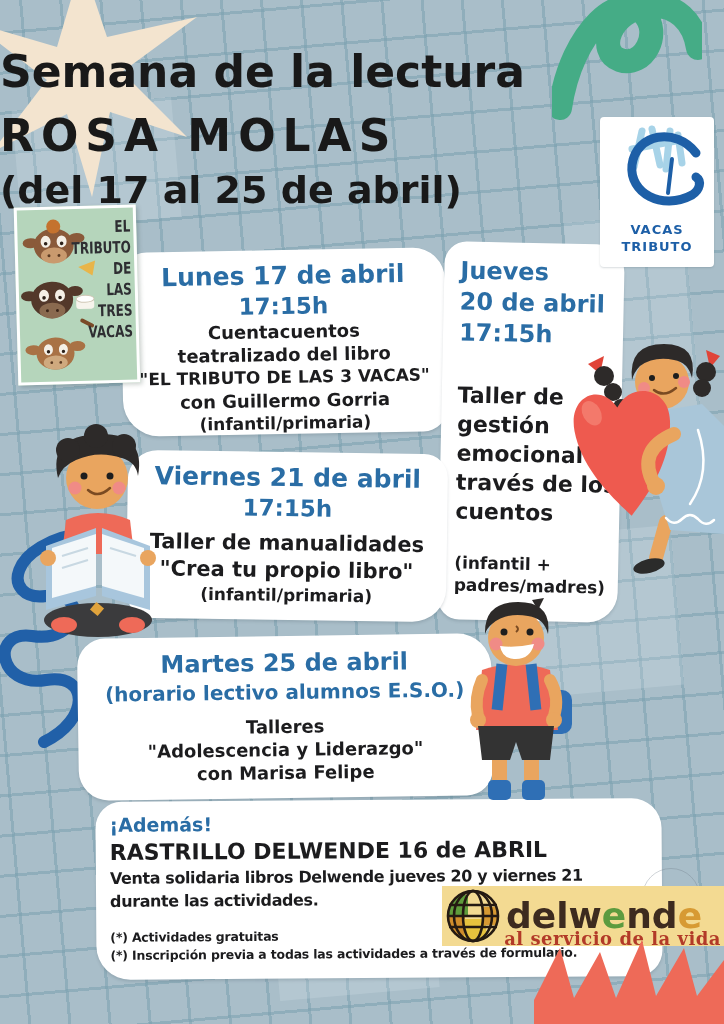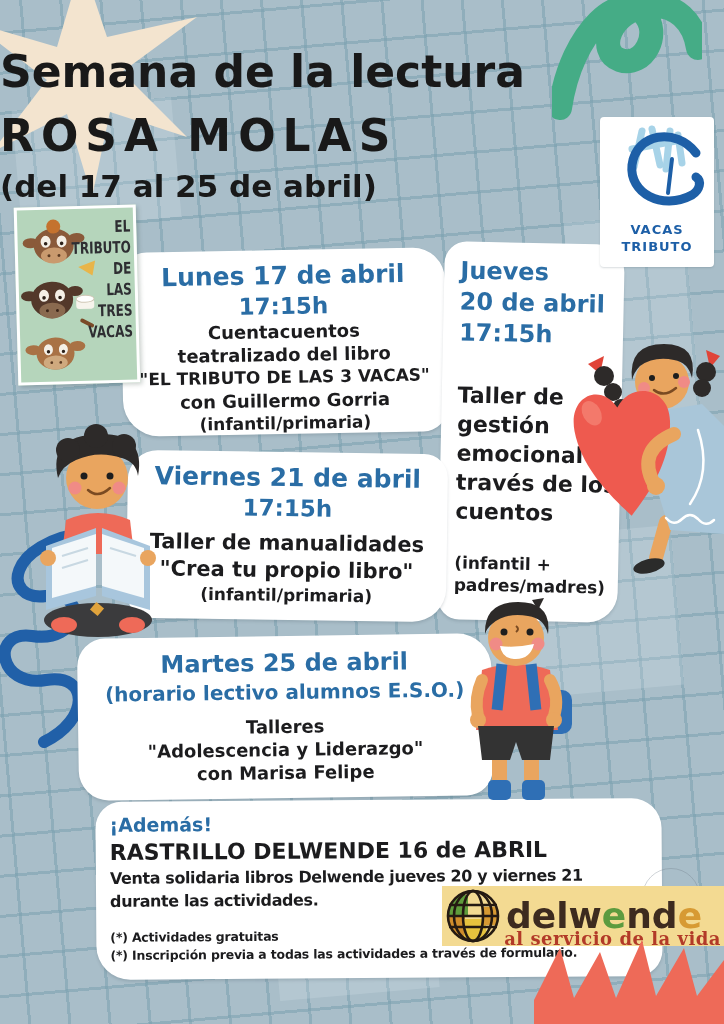--- a/index.html
+++ b/index.html
@@ -22,21 +22,21 @@
   .p3{left:330px;top:960px;width:160px;height:120px;}
   .p4{left:680px;top:330px;width:120px;height:200px;}
 
   .deco{position:absolute; z-index:1;}
   .illus{position:absolute; z-index:4;}
 
   
   .title{position:absolute; left:0; width:724px; text-align:left; z-index:3; color:#191919;}
   .title1{top:46px; font-size:44px; letter-spacing:0px;}
   .title2{top:110px; font-size:44px; letter-spacing:7px;}
-  .title3{top:168px; font-size:31px;}
+  .title3{top:168px; font-size:38px;}
 
   
   .card{position:absolute; background:#ffffff; z-index:2; box-shadow:0 2px 3px rgba(60,80,90,.18);}
   .card-lunes{left:122px; top:250px; width:324px; height:184px; border-radius:26px 32px 24px 36px; transform:rotate(-1deg); text-align:center; padding-top:10px; box-sizing:border-box;}
   .card-jueves{left:441px; top:243px; width:180px; height:378px; border-radius:22px 28px 30px 22px; transform:rotate(1.2deg); padding:14px 0 0 16px; box-sizing:border-box; overflow:visible;}
   .card-viernes{left:127px; top:452px; width:320px; height:168px; border-radius:30px 24px 34px 26px; transform:rotate(.8deg); text-align:center; padding-top:10px; box-sizing:border-box;}
   .card-martes{left:78px; top:636px; width:414px; height:162px; border-radius:28px 34px 26px 30px; transform:rotate(-.8deg); text-align:center; padding-top:12px; box-sizing:border-box;}
   .card-footer{left:96px; top:800px; width:566px; height:178px; border-radius:26px 30px 26px 34px; transform:rotate(-.4deg); padding:10px 14px; box-sizing:border-box;}
 
   .blue{color:#2a6da5;}

